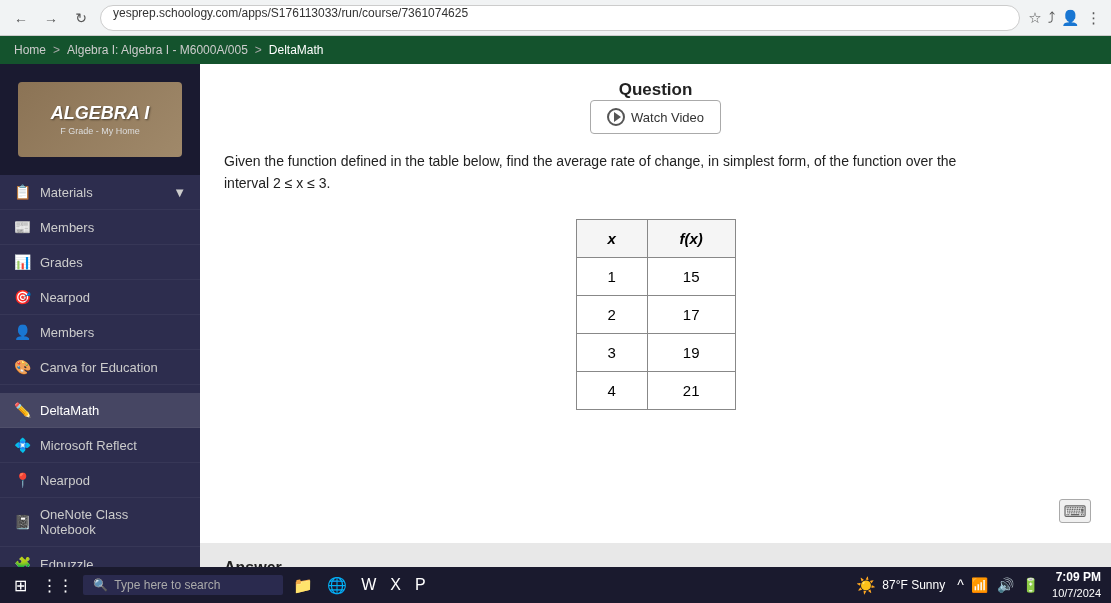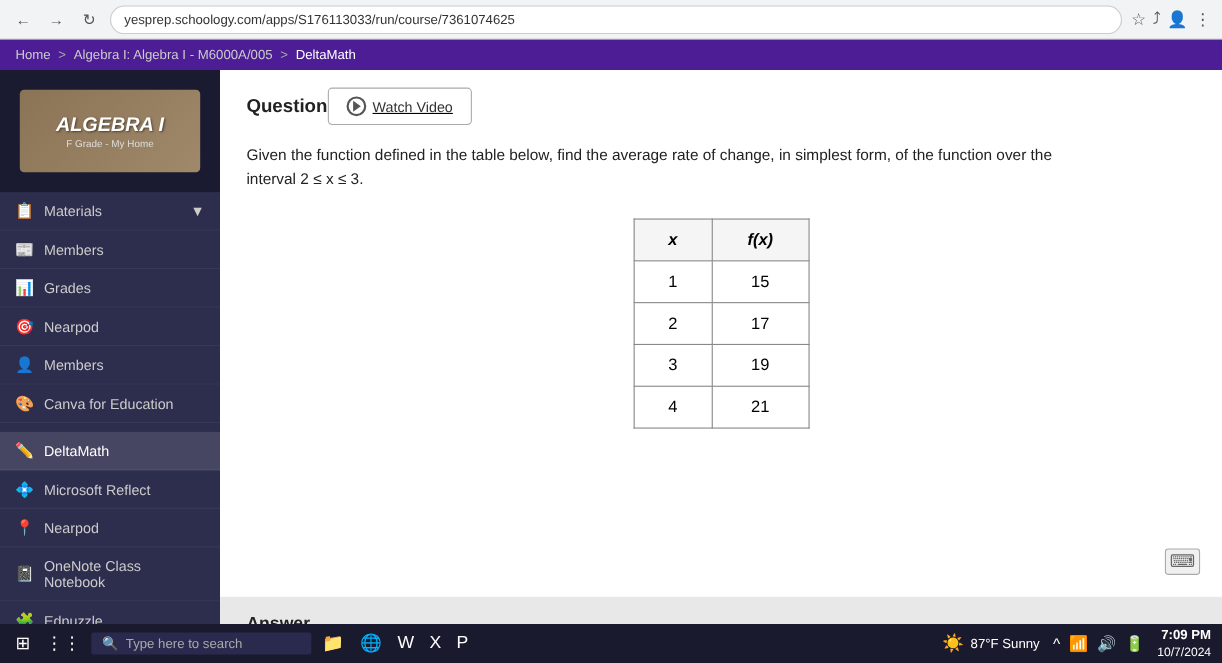--- a/index.html
+++ b/index.html
@@ -17,28 +17,28 @@
     }
     .browser-nav-btn {
       width: 22px; height: 22px; border-radius: 50%; border: none;
       background: transparent; cursor: pointer; color: #555;
       display: flex; align-items: center; justify-content: center; font-size: 14px;
     }
     .browser-nav-btn:disabled { color: #bbb; cursor: default; }
     .url-bar {
       flex: 1; height: 26px; border-radius: 13px; border: 1px solid #ccc;
       background: white; padding: 0 12px; font-size: 12px; color: #333;
-      display: flex; align-items: center;
+      display: flex; 
     }
     .browser-actions { display: flex; gap: 6px; align-items: center; color: #555; }
     .browser-actions span { cursor: pointer; font-size: 15px; }
 
     
     .breadcrumb-bar {
-      background: #4c1d95;
+      background: #14532d;
       color: white;
       padding: 6px 14px;
       font-size: 12px;
       display: flex;
       align-items: center;
       gap: 4px;
       height: 28px;
     }
     .breadcrumb-bar a { color: #ccc; text-decoration: none; }
     .breadcrumb-bar .sep { color: #aaa; margin: 0 3px; }
@@ -128,34 +128,34 @@
 
     
     .question-panel {
       background: white;
       margin: 0;
       padding: 16px 24px;
       min-height: calc(100% - 60px);
     }
     .question-header {
       display: flex;
-      justify-content: flex-start;
+      justify-content: center;
       align-items: center;
       margin-bottom: 16px;
+      flex-direction: column;
     }
     .question-title {
       font-size: 17px;
       font-weight: bold;
       color: #222;
     }
     .question-actions {
       display: flex;
       gap: 4px;
       align-items: center;
-      text-decoration: underline;
     }
     .watch-video-btn {
       display: flex;
       align-items: center;
       gap: 6px;
       padding: 7px 16px;
       border: 1px solid #aaa;
       border-radius: 4px;
       background: white;
       cursor: pointer;

